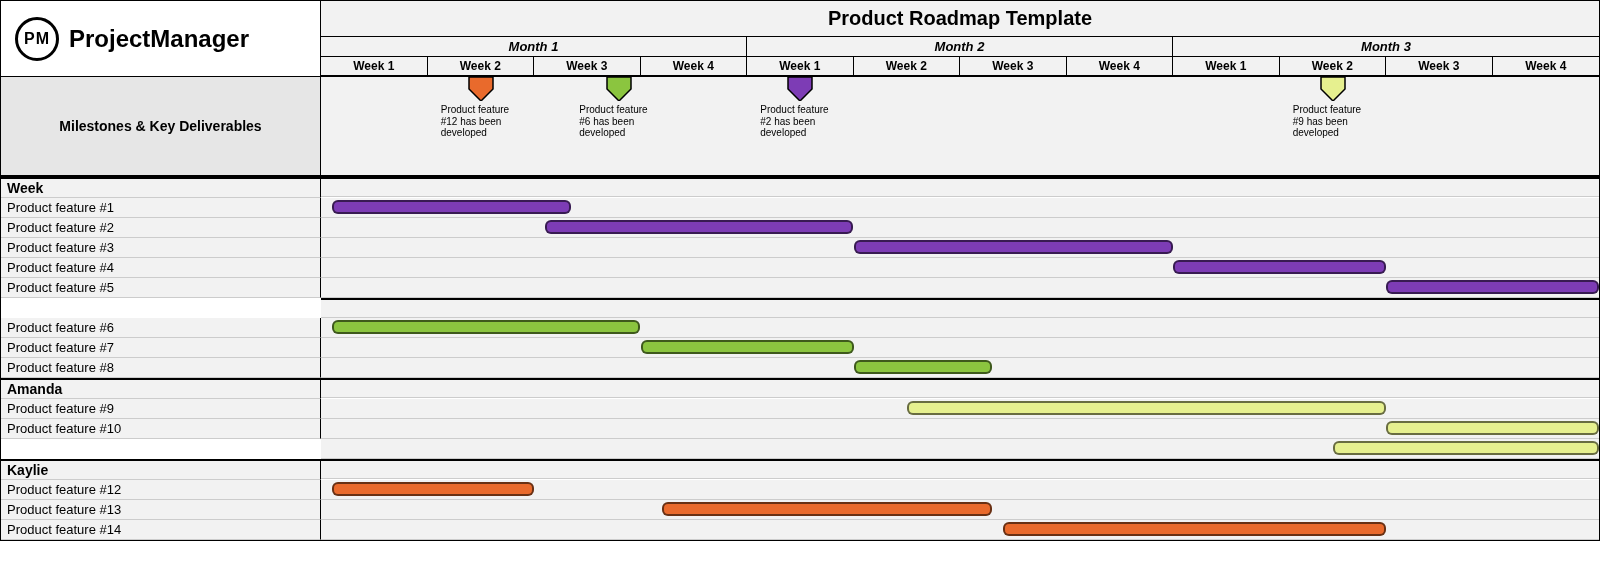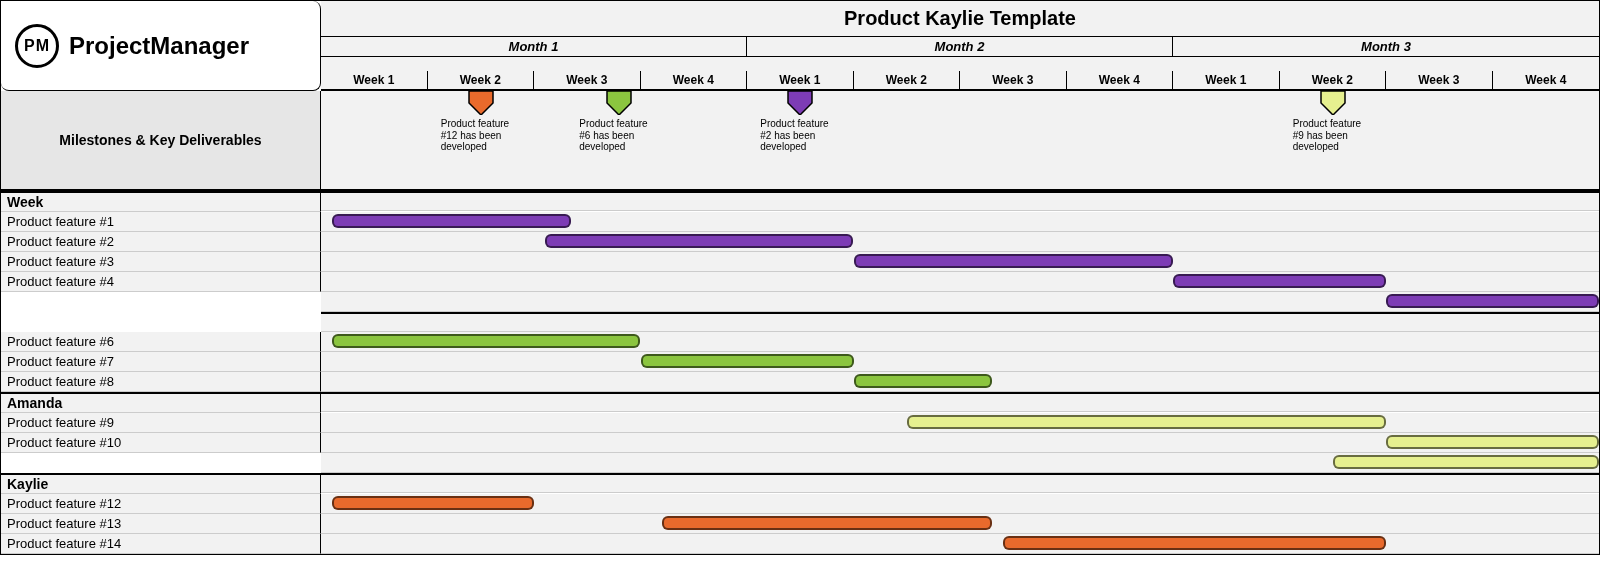--- a/index.html
+++ b/index.html
@@ -17,21 +17,20 @@
   }
   .logo-cell {
     grid-column: 1;
     display: flex;
     align-items: center;
     gap: 10px;
     padding: 12px 14px;
     border-right: 1px solid #000;
     border-bottom: 1px solid #000;
     background: #fff;
-    border-radius: 8px;
   }
   .logo-badge {
     width: 44px; height: 44px;
     border: 3px solid #000;
     border-radius: 50%;
     display: flex; align-items: center; justify-content: center;
     font-weight: 800; font-size: 16px;
     letter-spacing: 1px;
   }
   .logo-text { font-size: 24px; font-weight: 700; }
@@ -42,21 +41,21 @@
     font-size: 20px;
     padding: 6px 0;
     border-bottom: 1px solid #000;
     background: #f2f2f2;
   }
   .months-row, .weeks-row {
     display: grid;
     grid-template-columns: repeat(12, 1fr);
   }
   .months-row { border-bottom: 1px solid #000; font-style: italic; }
-  .weeks-row  { border-bottom: 2px solid #000; margin-top: 14px; }
+  .weeks-row  { border-bottom: 2px solid #000; }
   .month-cell {
     text-align: center; font-weight: 700; padding: 2px 0;
     background: #f2f2f2; border-right: 1px solid #000;
     font-size: 13px;
   }
   .month-cell:last-child { border-right: none; }
   .week-cell {
     text-align: center; font-weight: 700; padding: 2px 0;
     background: #f2f2f2; border-right: 1px solid #000;
     font-size: 12px;
@@ -119,21 +118,21 @@
   .c-orange { background: #e96a2c; }
 </style>
 </head>
 <body>
 
 <div class="root" id="root">
     <div class="logo-cell" style="grid-row: 1 / span 3;">
       <div class="logo-badge">PM</div>
       <div class="logo-text">ProjectManager</div>
     </div>
-    <div class="title-cell">Product Kaylie Template</div>
+    <div class="title-cell">Product Roadmap Template</div>
     <div class="gantt-cell header-cell">
       <div class="months-row">
         <div class="month-cell" style="grid-column: span 4;">Month 1</div>
         <div class="month-cell" style="grid-column: span 4;">Month 2</div>
         <div class="month-cell" style="grid-column: span 4;">Month 3</div>
       </div>
     </div>
     <div class="gantt-cell header-cell">
       <div class="weeks-row">
         <div class="week-cell">Week 1</div>
@@ -188,20 +187,21 @@
       <div class="bar c-purple" style="left: 17.5%; width: 24.1667%;"></div>
     </div>
     <div class="row-label-cell">Product feature #3</div>
     <div class="gantt-cell">
       <div class="bar c-purple" style="left: 41.6667%; width: 25%;"></div>
     </div>
     <div class="row-label-cell">Product feature #4</div>
     <div class="gantt-cell">
       <div class="bar c-purple" style="left: 66.6667%; width: 16.6667%;"></div>
     </div>
+    <div class="row-label-cell">Product feature #5</div>
     <div class="gantt-cell">
       <div class="bar c-purple" style="left: 83.3333%; width: 16.6667%;"></div>
     </div>
     <div class="gantt-cell" style="border-top: 2px solid rgb(0, 0, 0);"></div>
     <div class="row-label-cell">Product feature #6</div>
     <div class="gantt-cell">
       <div class="bar c-green" style="left: 0.833333%; width: 24.1667%;"></div>
     </div>
     <div class="row-label-cell">Product feature #7</div>
     <div class="gantt-cell">

